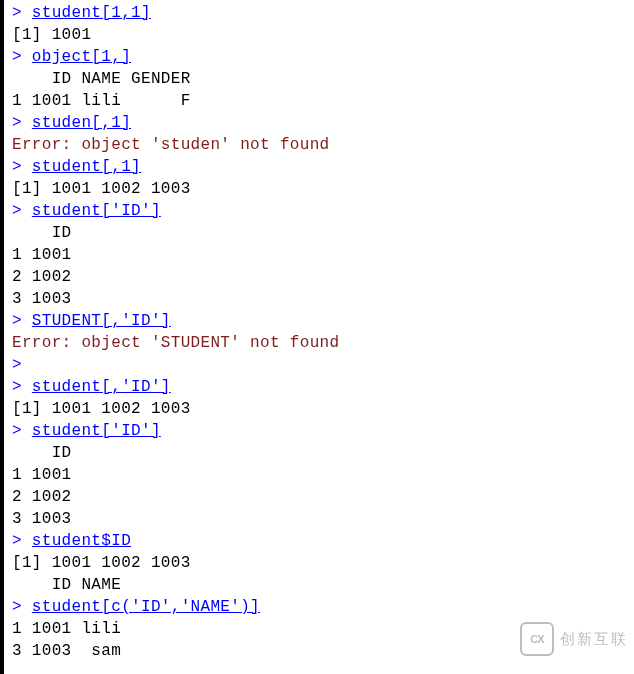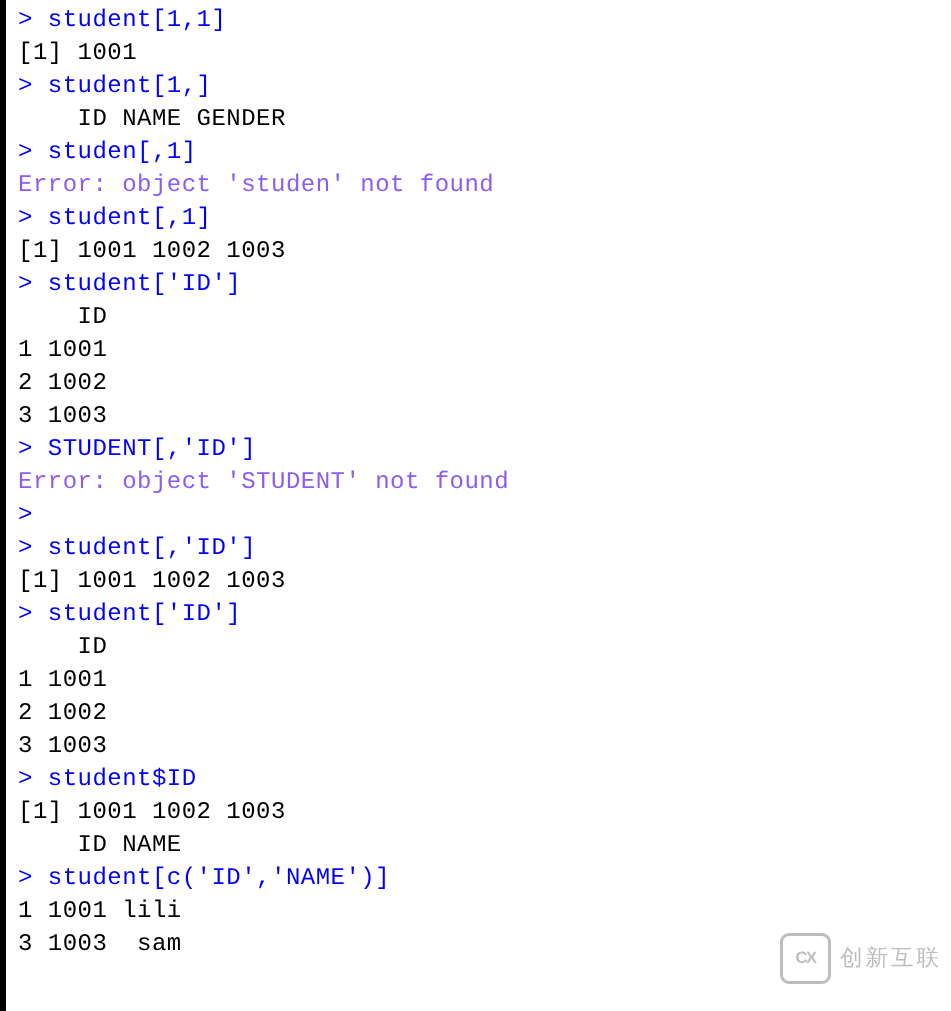--- a/index.html
+++ b/index.html
@@ -21,26 +21,27 @@
     }
     .line {
       white-space: pre;
       letter-spacing: 0.02em;
     }
     .prompt {
       color: #0000ff;
     }
     .code {
       color: #0000ff;
+      text-decoration: underline;
     }
     .output {
       color: #000000;
     }
     .error {
-      color: #8b5cf6;
+      color: #7f1d1d;
     }
     .watermark {
       position: absolute;
       right: 0px;
       bottom: 14px;
       display: flex;
       align-items: center;
       gap: 6px;
       opacity: 0.55;
       font-family: sans-serif;
@@ -65,22 +66,23 @@
       color: #888;
       letter-spacing: 2px;
     }
   </style>
 </head>
 <body>
 
 <div id="console-container">
     <div class="line"><span class="prompt">&gt; </span><span class="code">student[1,1]</span></div>
     <div class="line"><span class="output">[1] 1001</span></div>
-    <div class="line"><span class="prompt">&gt; </span><span class="code">student[1,]</span></div>
+    <div class="line"><span class="prompt">&gt; </span><span class="code">object[1,]</span></div>
     <div class="line"><span class="output">    ID NAME GENDER</span></div>
+    <div class="line"><span class="output">1 1001 lili      F</span></div>
     <div class="line"><span class="prompt">&gt; </span><span class="code">studen[,1]</span></div>
     <div class="line"><span class="error">Error: object 'studen' not found</span></div>
     <div class="line"><span class="prompt">&gt; </span><span class="code">student[,1]</span></div>
     <div class="line"><span class="output">[1] 1001 1002 1003</span></div>
     <div class="line"><span class="prompt">&gt; </span><span class="code">student['ID']</span></div>
     <div class="line"><span class="output">    ID</span></div>
     <div class="line"><span class="output">1 1001</span></div>
     <div class="line"><span class="output">2 1002</span></div>
     <div class="line"><span class="output">3 1003</span></div>
     <div class="line"><span class="prompt">&gt; </span><span class="code">STUDENT[,'ID']</span></div>

